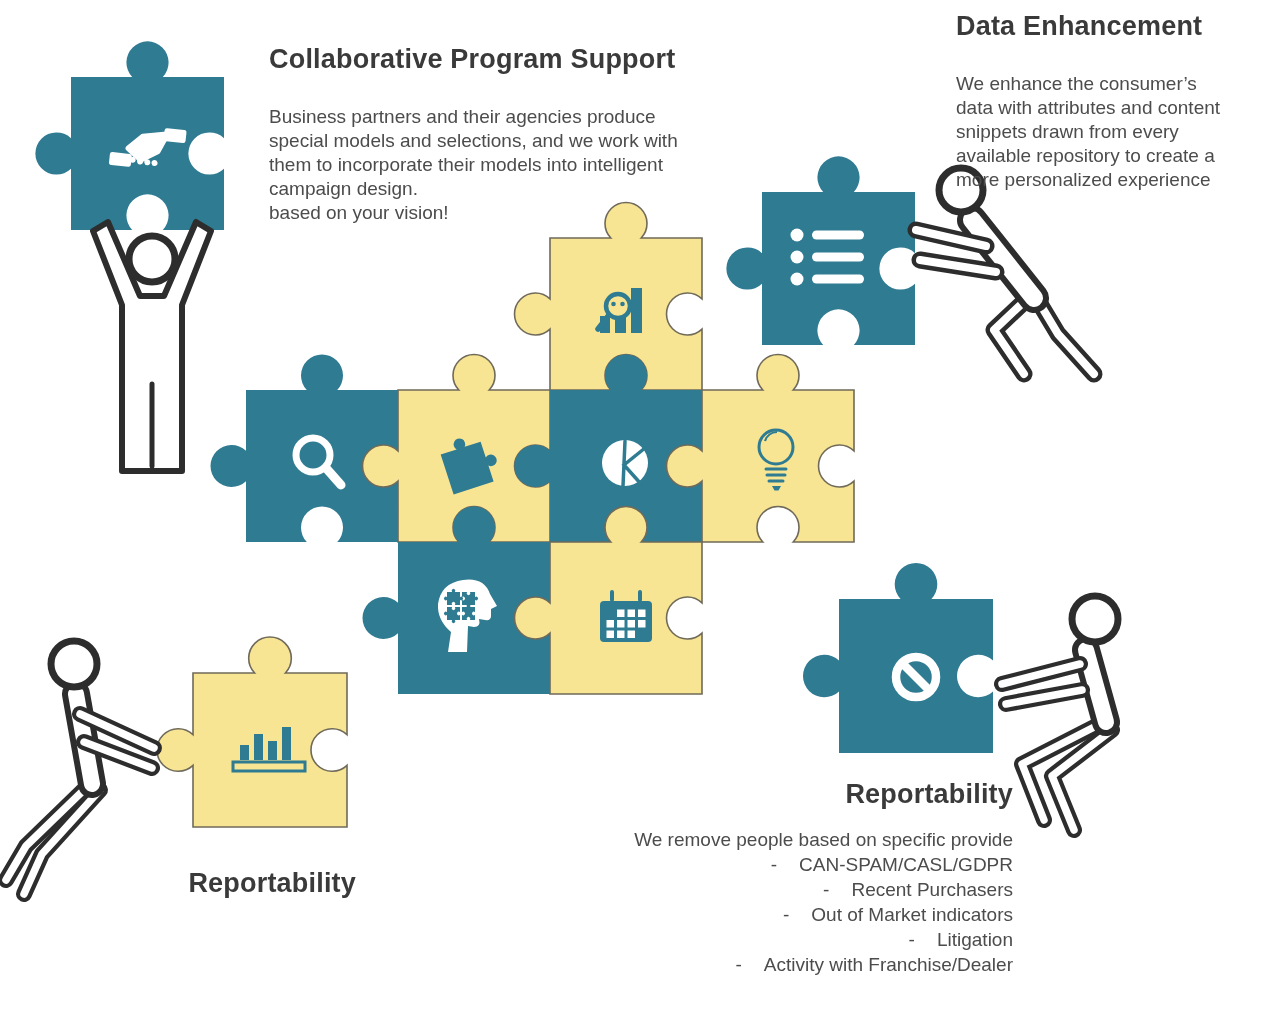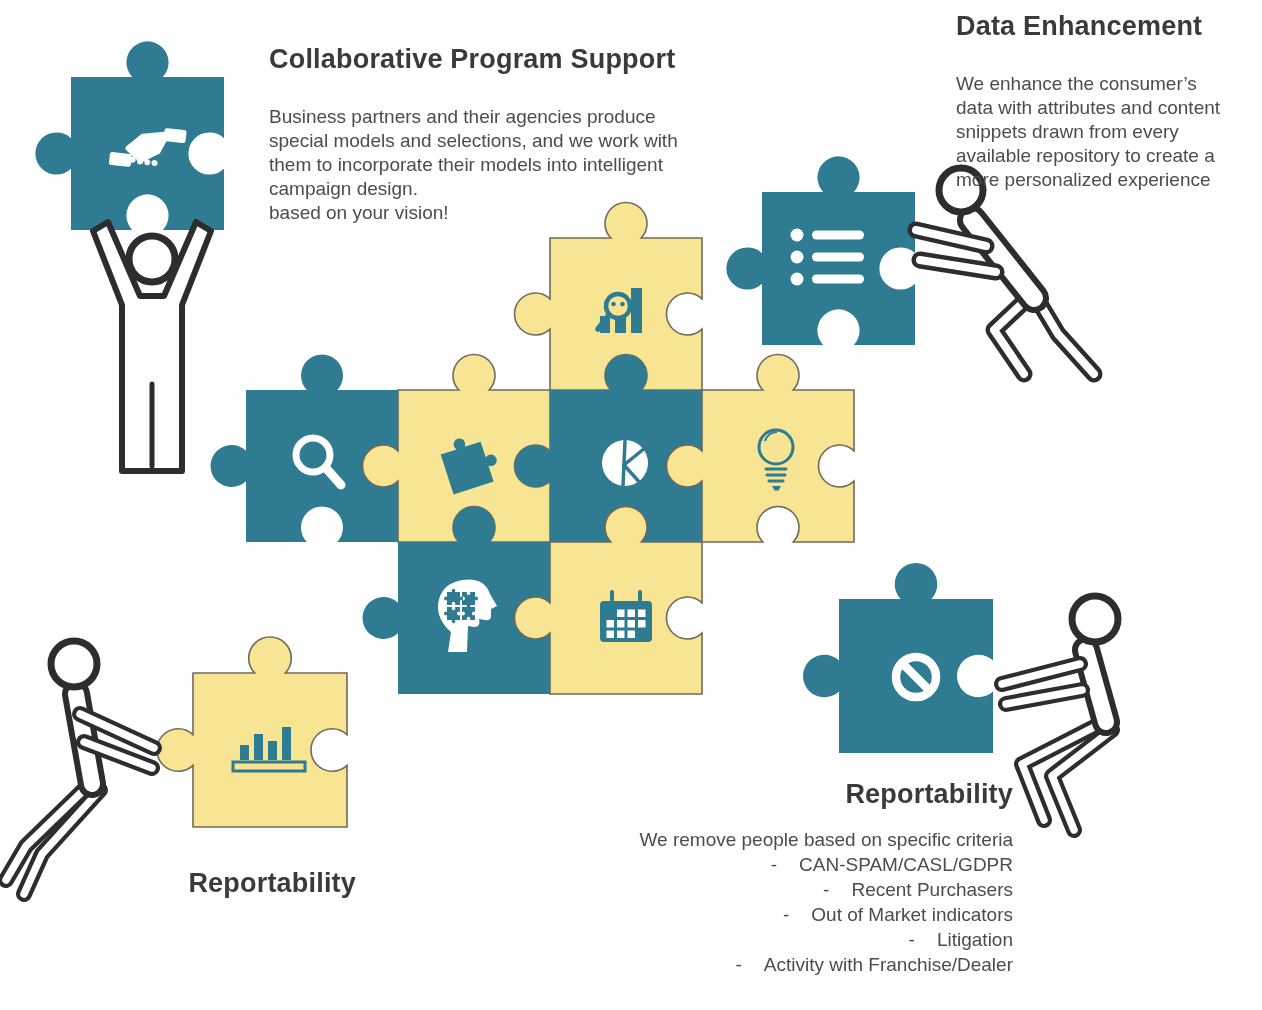--- a/index.html
+++ b/index.html
@@ -176,21 +176,21 @@
     </div>
 </div>
 
 <div class="txt right" id="sec-report">
   <h2>Reportability</h2>
 </div>
 
 <div class="txt right" id="sec-supp">
   <h2>Reportability</h2>
   <div class="lines">
-    <div>We remove people based on specific criteria</div>
+    <div>We remove people based on specific provide</div>
     <div id="supp-list">
         <div class="sup-row">
           <span class="sup-dash">-</span>
           <span>CAN-SPAM/CASL/GDPR</span>
         </div>
         <div class="sup-row">
           <span class="sup-dash">-</span>
           <span>Recent Purchasers</span>
         </div>
         <div class="sup-row">

